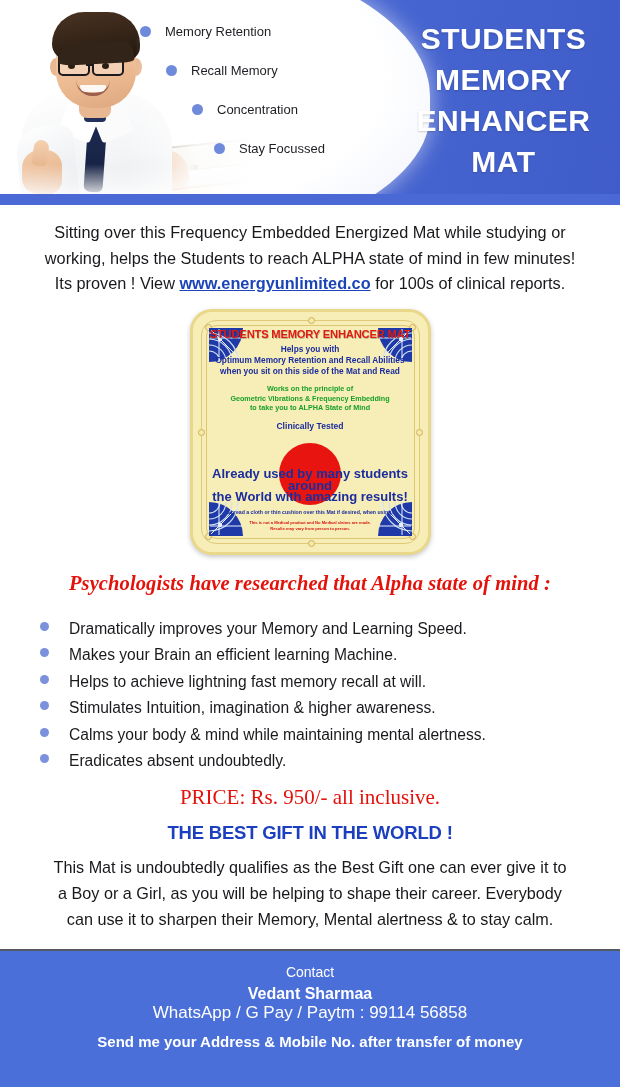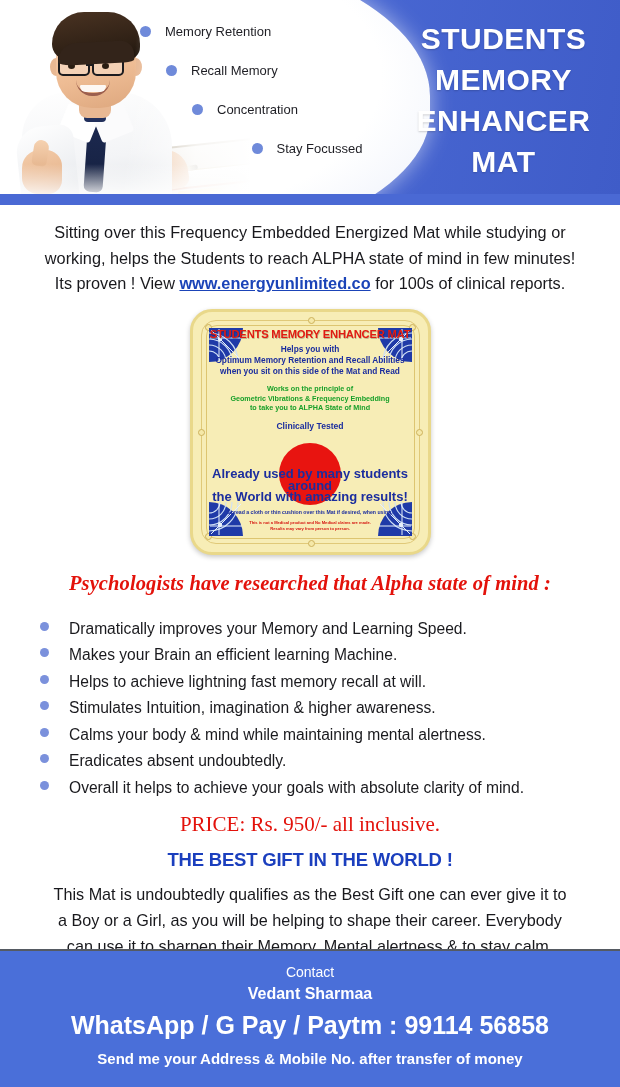--- a/index.html
+++ b/index.html
@@ -546,23 +546,23 @@
   .ft-contact {
     font-size: 14px;
     padding-top: 13px;
   }
   .ft-name {
     font-size: 16px;
     font-weight: bold;
     margin-top: 5px;
   }
   .ft-pay {
-    font-size: 25px;
-    font-weight: bold;
-    margin-top: 8px;
+    font-size: 17px;
+    font-weight: normal;
+    margin-top: 0;
   }
   .ft-note {
     font-size: 15px;
     font-weight: bold;
     margin-top: 10px;
   }
 </style>
 </head>
 <body>
 
@@ -609,21 +609,21 @@
       <span class="hb-label">Memory Retention</span>
     </div>
     <div class="hb-row" style="padding-left:26px;">
       <span class="hb-dot"></span>
       <span class="hb-label">Recall Memory</span>
     </div>
     <div class="hb-row" style="padding-left:52px;">
       <span class="hb-dot"></span>
       <span class="hb-label">Concentration</span>
     </div>
-    <div class="hb-row" style="padding-left:74px;justify-content:center;">
+    <div class="hb-row" style="padding-left:74px;">
       <span class="hb-dot"></span>
       <span class="hb-label">Stay Focussed</span>
     </div>
   </div>
 
   <div class="header-title">
     <div>STUDENTS</div>
     <div>MEMORY</div>
     <div>ENHANCER</div>
     <div>MAT</div>
@@ -764,24 +764,20 @@
     <span class="bl-text">Stimulates Intuition, imagination &amp; higher awareness.</span>
   </div>
   <div class="bl-row">
     <span class="bl-dot"></span>
     <span class="bl-text">Calms your body &amp; mind while maintaining mental alertness.</span>
   </div>
   <div class="bl-row">
     <span class="bl-dot"></span>
     <span class="bl-text">Eradicates absent undoubtedly.</span>
   </div>
-  <div class="bl-row">
-    <span class="bl-dot"></span>
-    <span class="bl-text">Overall it helps to achieve your goals with absolute clarity of mind.</span>
-  </div>
 </div>
 
 <div class="price">PRICE: Rs. 950/- all inclusive.</div>
 <div class="best-gift">THE BEST GIFT IN THE WORLD !</div>
 <div class="gift-para">
   <div>This Mat is undoubtedly qualifies as the Best Gift one can ever give it to</div>
   <div>a Boy or a Girl, as you will be helping to shape their career. Everybody</div>
   <div>can use it to sharpen their Memory, Mental alertness &amp; to stay calm.</div>
 </div>
 

